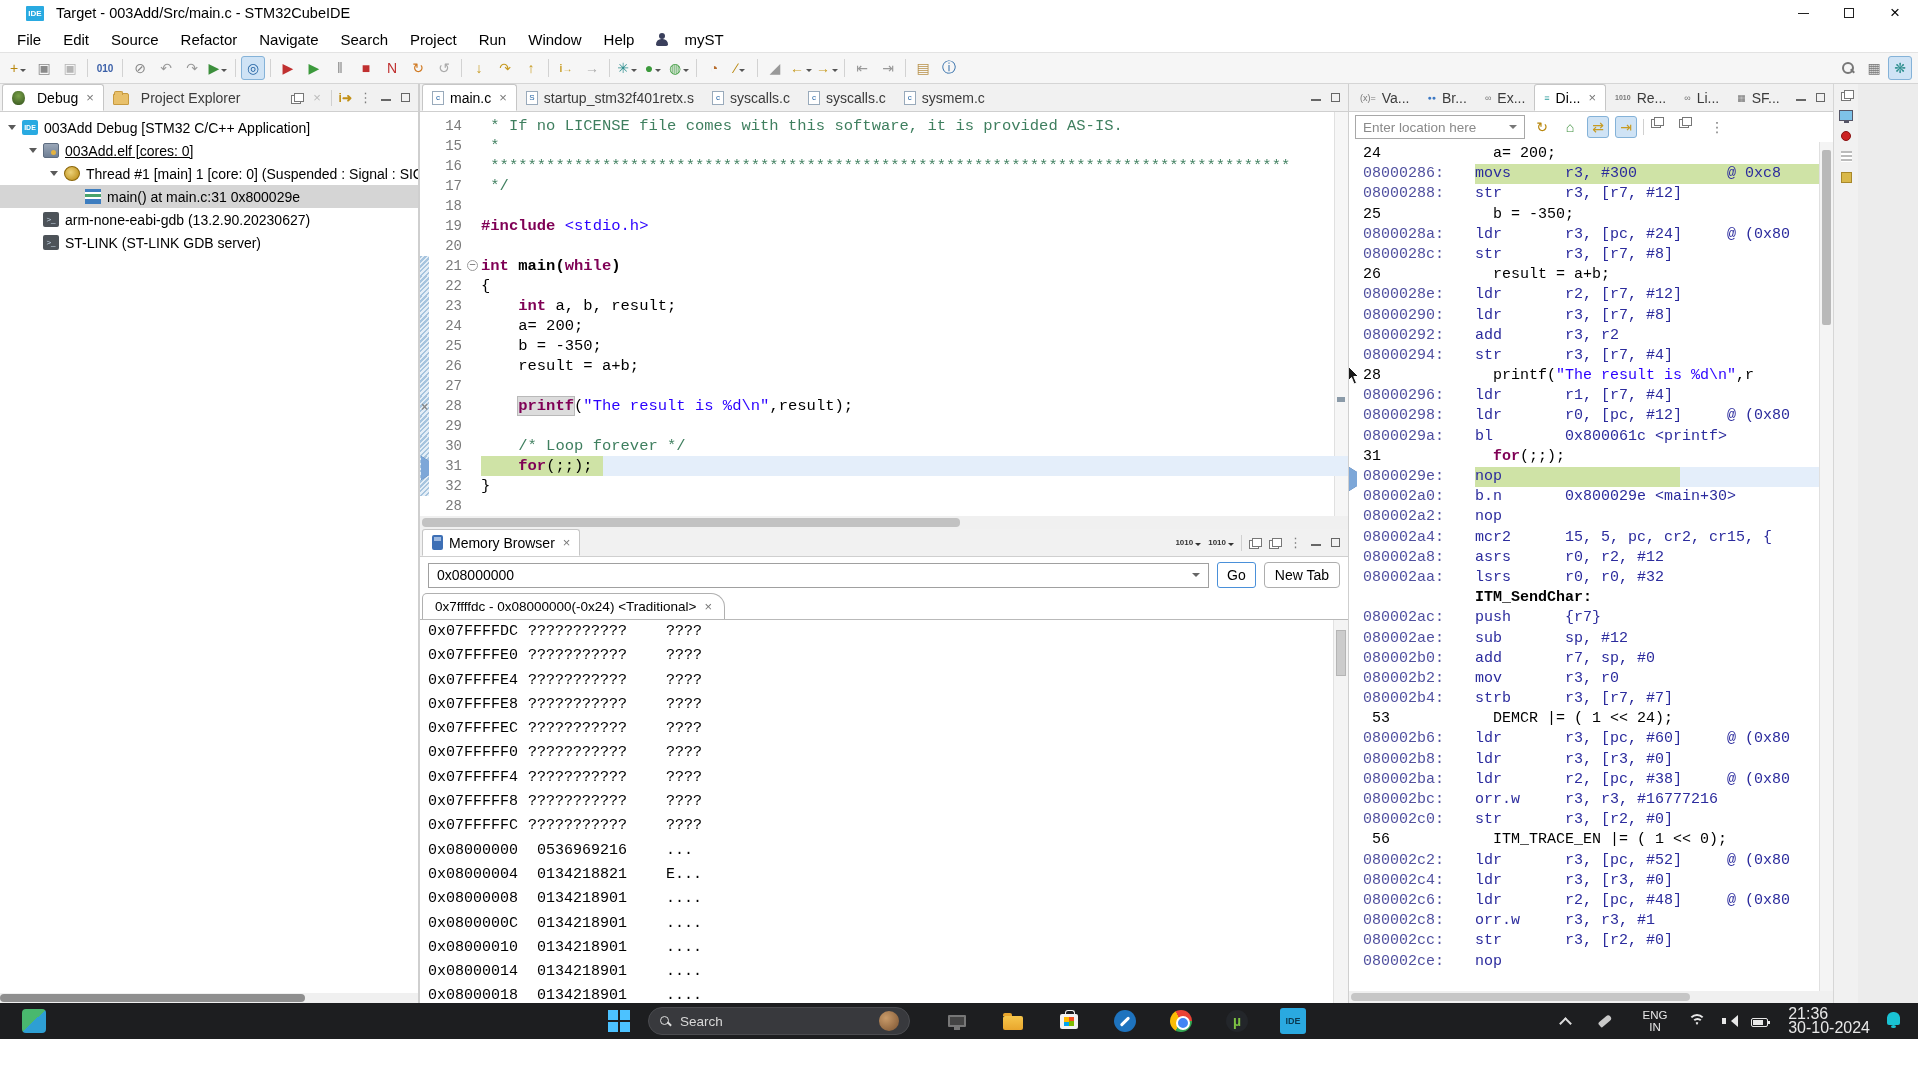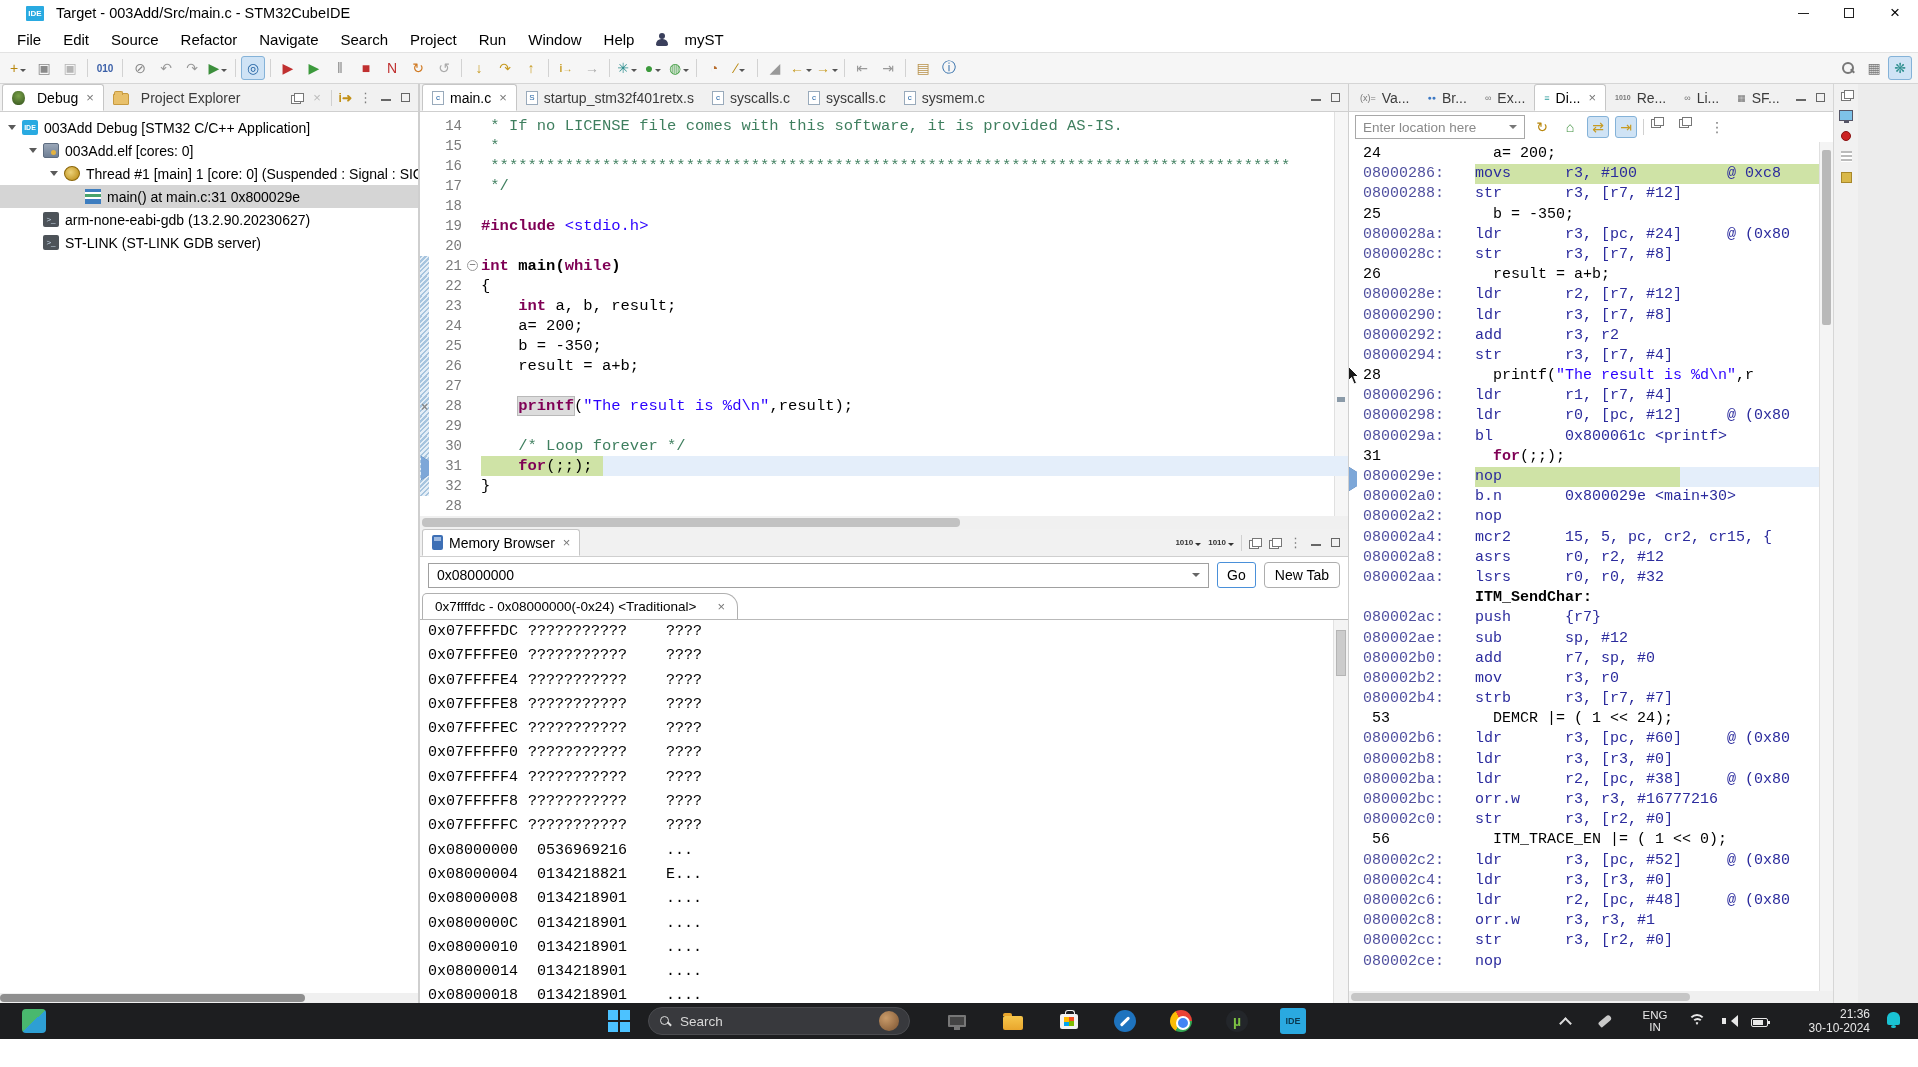--- a/index.html
+++ b/index.html
@@ -101,21 +101,21 @@
   
   .membrowser{flex:1;background:#fff;display:flex;flex-direction:column;position:relative}
   .memchip{width:11px;height:15px;background:#3d6fb5;border-radius:2px;position:relative}
   .memchip:after{content:"";position:absolute;left:2px;top:2px;right:2px;height:4px;background:#9db9e0}
   .memaddr{height:36px;display:flex;align-items:center;gap:8px;padding:0 8px;background:#fff}
   .addrinput{flex:1;height:25px;border:1px solid #a0a0a0;display:flex;align-items:center;padding:0 8px;font-size:14px;background:#fff}
   .addrinput .chev{margin-left:auto;width:0;height:0;border:4px solid transparent;border-top-color:#666;margin-top:4px}
   .gobtn{height:26px;padding:0 9px;border:1px solid #4a90d9;border-radius:3px;background:#fff;font-size:14px;display:flex;align-items:center}
   .ntbtn{height:26px;padding:0 10px;border:1px solid #adadad;border-radius:4px;background:#fff;font-size:14px;display:flex;align-items:center}
   .subtabrow{height:27px;border-bottom:1px solid #b9b9b9;display:flex;align-items:flex-end;padding-left:2px;background:#fff}
-  .subtab{height:26px;display:flex;align-items:center;gap:19px;padding:0 12px;border:1px solid #b0b0b0;border-bottom:none;
+  .subtab{height:26px;display:flex;align-items:center;gap:6px;padding:0 12px;border:1px solid #b0b0b0;border-bottom:none;
     border-radius:5px 14px 0 0;background:#fff;font-size:13.5px}
   .memrows{flex:1;overflow:hidden;font-family:"Liberation Mono","DejaVu Sans Mono",monospace;font-size:15px;padding:3px 0 0 8px;position:relative}
   .mrow{height:24.3px;display:flex;white-space:pre}
   .maddr{width:100px;flex:none}
   .mval{width:138px;flex:none}
   .mbar{position:absolute;right:0;top:0;bottom:0;width:15px;background:#f4f4f4;border-left:1px solid #e2e2e2}
   .mbar i{position:absolute;left:2px;top:10px;width:10px;height:46px;background:#cccccc;border:1px solid #b5b5b5}
   .t1010{font-size:8px;font-weight:bold;color:#333;letter-spacing:0}
   
   .panelR{width:510px;display:flex}
@@ -193,21 +193,21 @@
   .wifi i{position:absolute;left:50%;border:2px solid transparent;border-top:2px solid #e8e8e8;border-radius:50%}
   .wifi i:nth-child(1){width:18px;height:18px;top:0;margin-left:-9px}
   .wifi i:nth-child(2){width:11px;height:11px;top:4px;margin-left:-5.5px}
   .wifi i:nth-child(3){width:4px;height:4px;top:8px;margin-left:-2px;border-top-width:3px}
   .vol{position:relative;width:14px;height:12px}
   .vol:before{content:"";position:absolute;left:0;top:3px;width:4px;height:6px;background:#e8e8e8}
   .vol:after{content:"";position:absolute;left:3px;top:0;border:6px solid transparent;border-right:7px solid #e8e8e8}
   .batt{width:17px;height:9px;border:1px solid #e8e8e8;border-radius:2px;position:relative;margin-top:3px}
   .batt:before{content:"";position:absolute;right:-3px;top:2px;width:2px;height:3px;background:#e8e8e8}
   .batt:after{content:"";position:absolute;left:1px;top:1px;bottom:1px;width:10px;background:#e8e8e8}
-  .clock{position:absolute;right:48px;top:4px;text-align:right;font-size:12px;line-height:14px}
+  .clock{position:absolute;right:48px;top:4px;text-align:left;font-size:16px;line-height:14px}
   .bell{position:absolute;right:18px;top:9px;width:13px;height:13px;background:#19c3d4;border-radius:6px 6px 2px 2px}
   .bell:after{content:"";position:absolute;left:4px;bottom:-3px;width:5px;height:3px;border-radius:50%;background:#19c3d4}
   .cornerico{position:absolute;left:22px;top:6px;width:24px;height:24px;border-radius:4px;
     background:linear-gradient(135deg,#49b86e 0 50%,#2e9fd4 50%)}
   .cursor-svg{position:absolute;left:-2px;top:0;z-index:5}
 </style>
 </head>
 <body>
 
 <div class="screen">
@@ -405,21 +405,21 @@
               <span class="sq"></span>
             </span>
           </div>
         </div>
       <div class="tree" id="debug-tree">
           <div class="trow" style="padding-left: 8px;">
             <span class="exp"></span>
             <span class="ti ic-ide"></span>
             <span>003Add Debug [STM32 C/C++ Application]</span>
           </div>
-          <div class="trow" style="padding-left: 29px;">
+          <div class="trow" style="padding-left: 29px; text-decoration: underline;">
             <span class="exp"></span>
             <span class="ti ic-elf"></span>
             <span>003Add.elf [cores: 0]</span>
           </div>
           <div class="trow" style="padding-left: 50px;">
             <span class="exp"></span>
             <span class="ti ic-thread"></span>
             <span>Thread #1 [main] 1 [core: 0] (Suspended : Signal : SIGINT:In</span>
           </div>
           <div class="trow sel" style="padding-left: 71px;">
@@ -620,21 +620,21 @@
           <span class="li pressed" style="color:#c79b22">⇄</span>
           <span class="li pressed" style="color:#c79b22">⇥</span>
           <span style="width:1px;height:16px;background:#d0d0d0"></span>
           <span class="li dsq"></span>
           <span class="li dsq"></span>
           <span class="li" style="color:#7c7c7c">⋮</span>
         </div>
         <div class="dis" id="dis-rows">
 
         <div class="drow"><span class="dgut"></span><span class="dln">24</span><span class="dsrc"><span class="tk-p">  </span><span class="tk-p">a= 200;</span></span></div>
-            <div class="drow"><span class="dgut"></span><span class="daddr">08000286:</span><span class="dbody hlg">movs      r3, #100          @ 0xc8</span></div>
+            <div class="drow"><span class="dgut"></span><span class="daddr">08000286:</span><span class="dbody hlg">movs      r3, #300          @ 0xc8</span></div>
             <div class="drow"><span class="dgut"></span><span class="daddr">08000288:</span><span class="dbody">str       r3, [r7, #12]</span></div>
             <div class="drow"><span class="dgut"></span><span class="dln">25</span><span class="dsrc"><span class="tk-p">  </span><span class="tk-p">b = -350;</span></span></div>
             <div class="drow"><span class="dgut"></span><span class="daddr">0800028a:</span><span class="dbody">ldr       r3, [pc, #24]     @ (0x80</span></div>
             <div class="drow"><span class="dgut"></span><span class="daddr">0800028c:</span><span class="dbody">str       r3, [r7, #8]</span></div>
             <div class="drow"><span class="dgut"></span><span class="dln">26</span><span class="dsrc"><span class="tk-p">  </span><span class="tk-p">result = a+b;</span></span></div>
             <div class="drow"><span class="dgut"></span><span class="daddr">0800028e:</span><span class="dbody">ldr       r2, [r7, #12]</span></div>
             <div class="drow"><span class="dgut"></span><span class="daddr">08000290:</span><span class="dbody">ldr       r3, [r7, #8]</span></div>
             <div class="drow"><span class="dgut"></span><span class="daddr">08000292:</span><span class="dbody">add       r3, r2</span></div>
             <div class="drow"><span class="dgut"></span><span class="daddr">08000294:</span><span class="dbody">str       r3, [r7, #4]</span></div>
             <div class="drow"><span class="dgut"><svg class="cursor-svg" width="14" height="20" viewBox="0 0 14 20">

